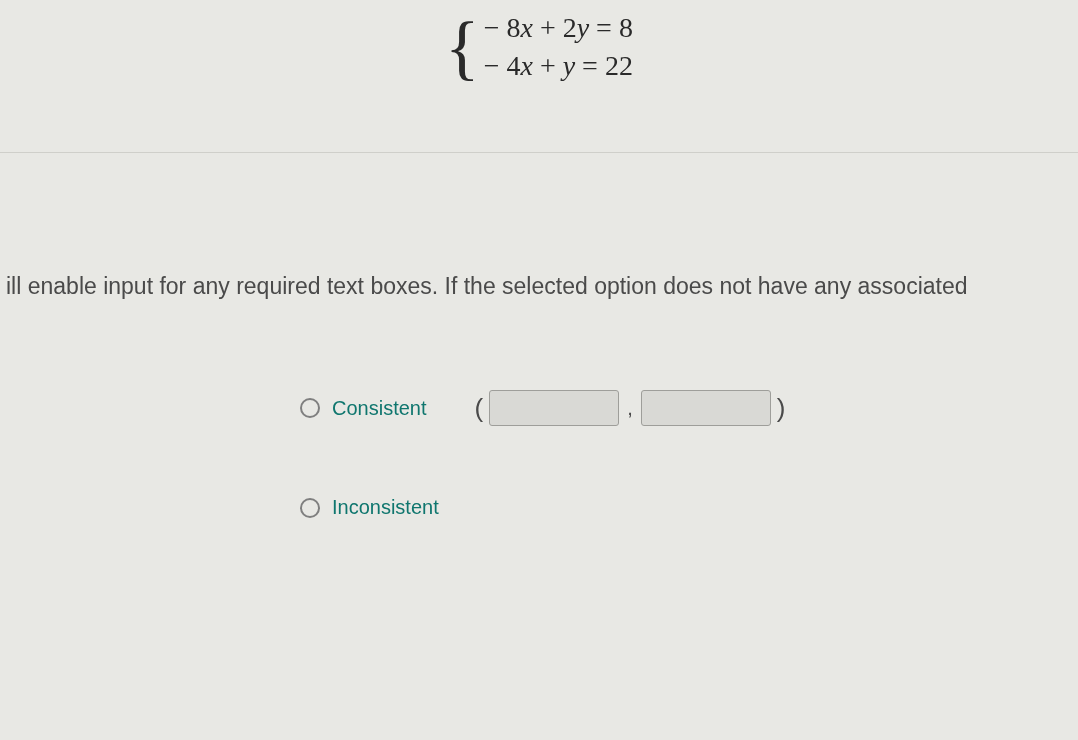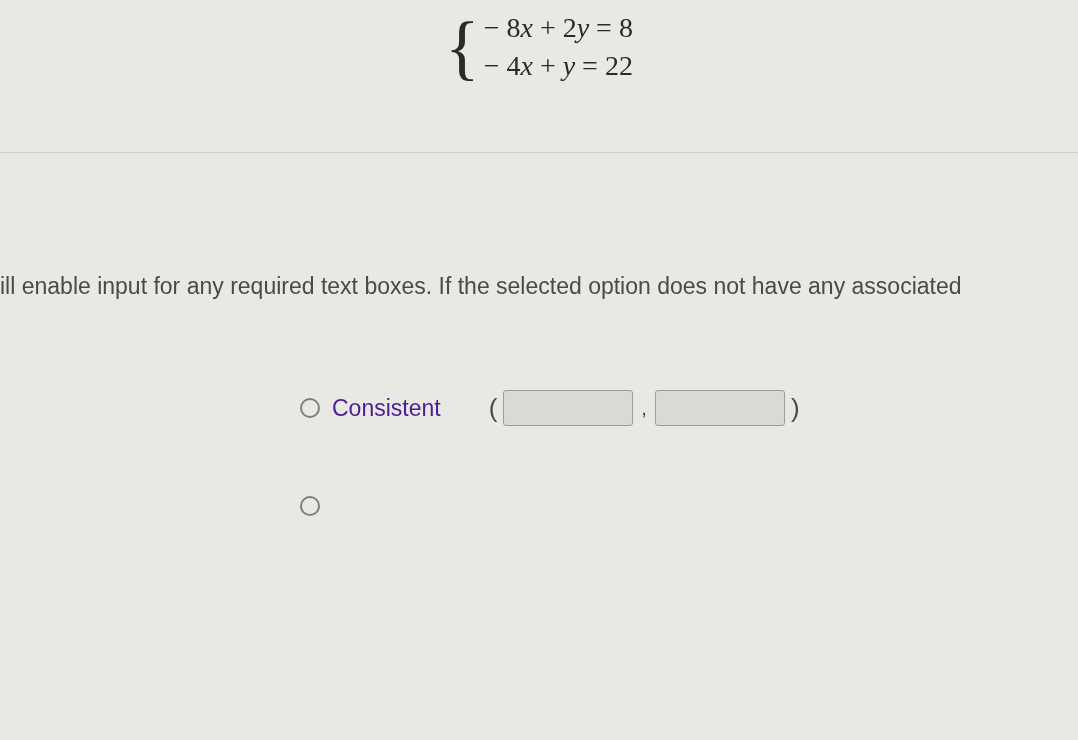--- a/index.html
+++ b/index.html
@@ -50,21 +50,21 @@
     }
     .divider {
       height: 1px;
       width: 100%;
       background: #cfcfca;
       margin-bottom: 120px;
     }
     .instruction {
       font-size: 23px;
       color: #4a4a4a;
-      padding: 0 0 0 0;
+      padding: 0 0 0 6px;
       margin-bottom: 90px;
       white-space: nowrap;
     }
     .options {
       padding-left: 300px;
       display: flex;
       flex-direction: column;
       gap: 70px;
     }
     .option-row {
@@ -75,22 +75,22 @@
     .radio-circle {
       width: 20px;
       height: 20px;
       border: 2px solid #7f7f7f;
       border-radius: 50%;
       flex-shrink: 0;
       background: transparent;
       cursor: pointer;
     }
     .option-label {
-      font-size: 23px;
-      color: #4c1d95;
+      font-size: 20px;
+      color: #0f766e;
     }
     .pair-group {
       display: flex;
       align-items: center;
       margin-left: 30px;
       font-size: 23px;
       color: #4a4a4a;
     }
     .paren {
       font-size: 26px;
@@ -138,15 +138,16 @@
       <span class="paren">(</span>
       <input type="text" class="answer-box" value="" style="">
       <span class="comma">,</span>
       <input type="text" class="answer-box" value="" style="">
       <span class="paren">)</span>
     </div>
   </div>
 
   <div class="option-row">
     <span class="radio-circle"></span>
+    <span class="option-label">Inconsistent</span>
   </div>
 
 </div>
 
 </body></html>

